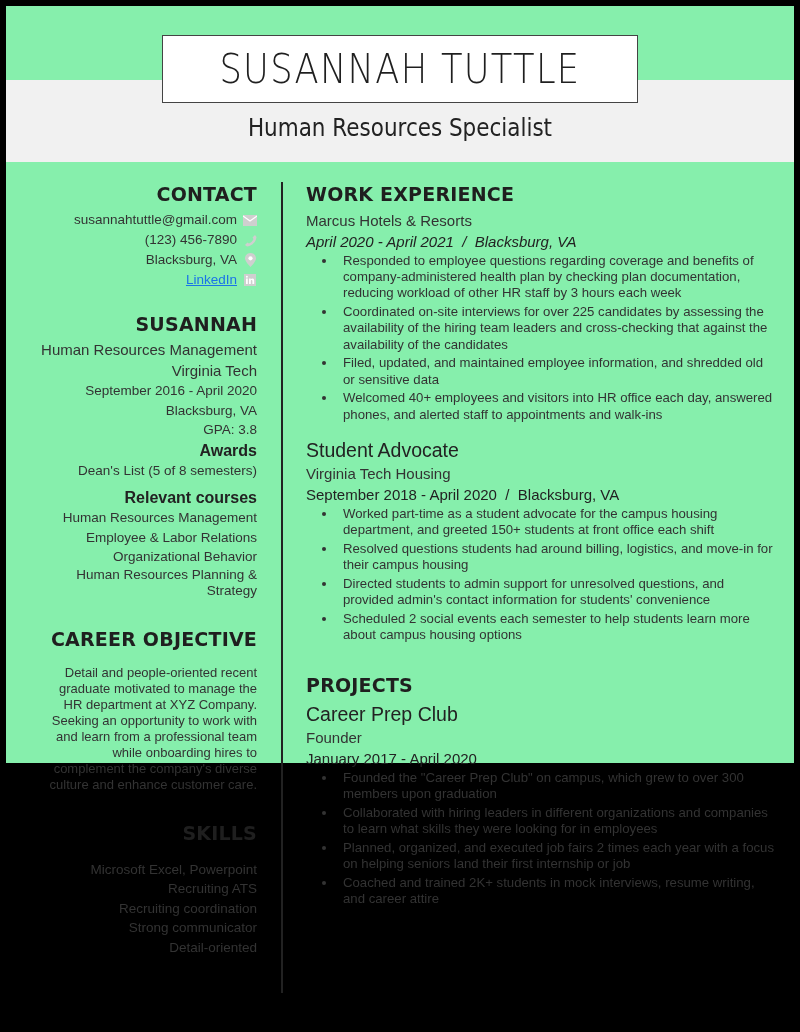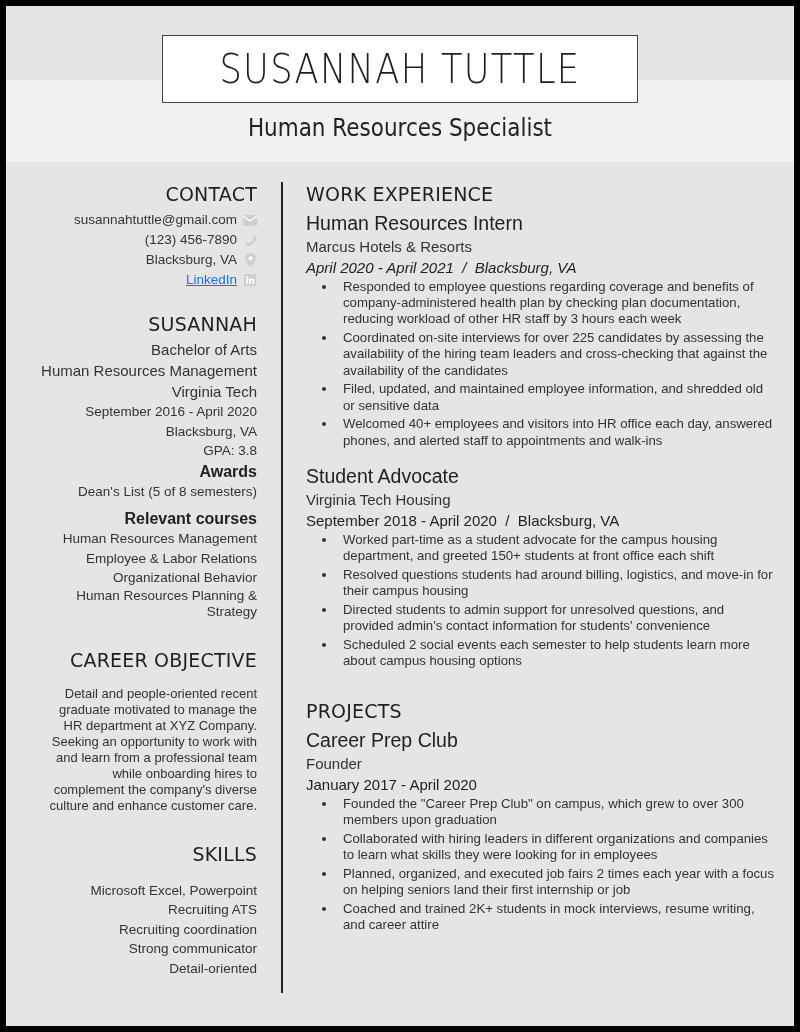--- a/index.html
+++ b/index.html
@@ -1,25 +1,25 @@
 <!DOCTYPE html>
 <html><head>
 <meta charset="utf-8">
 <style>
   html, body { margin:0; padding:0; }
   body { width:800px; height:1032px; background:#000; position:relative; overflow:hidden; font-family:"Liberation Sans", sans-serif; color:#222; }
-  .page { position:absolute; left:6px; top:6px; width:788px; height:1020px; background:#e5e5e5; }
+  .page { position:absolute; left:6px; top:6px; width:788px; height:757px; background:#86efac; }
   .band { position:absolute; left:0; top:74px; width:788px; height:82px; background:#f1f1f1; }
   .namebox { position:absolute; left:156px; top:29px; width:474px; height:66px; border:1.5px solid #444; background:#fff; display:flex; align-items:center; justify-content:center; }
   .name { font-family:"DejaVu Sans", sans-serif; font-size:41px; font-weight:300; letter-spacing:1.5px; color:#1f1f1f; transform:scaleX(0.86); white-space:nowrap; }
   .subtitle { position:absolute; left:0; top:107px; width:788px; text-align:center; font-family:"DejaVu Sans", sans-serif; font-size:25px; color:#222; transform:scaleX(0.86); }
   .divider { position:absolute; left:275px; top:176px; width:2px; height:811px; background:#222; }
 
   .left { position:absolute; left:0; top:176px; width:251px; text-align:right; }
-  .h { font-family:"DejaVu Sans", sans-serif; font-weight:normal; font-size:19px; color:#1f1f1f; letter-spacing:0.2px; line-height:24px; }
+  .h { font-family:"DejaVu Sans", sans-serif; font-weight:bold; font-size:19px; color:#1f1f1f; letter-spacing:0.2px; line-height:24px; }
   .contact-row { display:flex; justify-content:flex-end; align-items:center; font-size:13.5px; line-height:20px; color:#333; }
   .contact-row .ico { width:14px; height:14px; margin-left:6px; display:inline-flex; align-items:center; justify-content:center; }
   .link { color:#1a73e8; text-decoration:underline; }
   .sub-bold { font-weight:bold; font-size:16px; color:#222; line-height:20px; }
   .edu-row { font-size:15px; line-height:21px; color:#333; }
   .edu-small { font-size:13.5px; line-height:19.5px; color:#333; }
   .para { font-size:13px; line-height:16px; color:#333; }
 
   .right { position:absolute; left:300px; top:176px; width:470px; }
   .job-title { font-size:19.5px; line-height:26px; color:#222; margin-top:0; }
@@ -77,21 +77,20 @@
               <rect x="2" y="4.5" width="1.8" height="5.5" fill="#fff"></rect>
               <circle cx="2.9" cy="2.7" r="1" fill="#fff"></circle>
               <path d="M5 4.5 H6.7 V5.4 C7.2 4.6 8 4.3 8.7 4.4 C9.8 4.5 10.2 5.3 10.2 6.5 V10 H8.4 V6.9 C8.4 6.2 8.1 5.9 7.6 5.9 C7 5.9 6.8 6.3 6.8 7 V10 H5 Z" fill="#fff"></path>
             </svg>
         </span>
       </div>
     </section>
 
     <section style="margin-top:22px;">
       <div class="h" style="margin-bottom:3px;">SUSANNAH</div>
-      <div class="edu-row">Bachelor of Arts</div>
       <div class="edu-row">Human Resources Management</div>
       <div class="edu-row">Virginia Tech</div>
       <div class="edu-small">September 2016 - April 2020</div>
       <div class="edu-small">Blacksburg, VA</div>
       <div class="edu-small">GPA: 3.8</div>
       <div class="sub-bold" style="margin-top:1px;">Awards</div>
       <div class="edu-small">Dean's List (5 of 8 semesters)</div>
       <div class="sub-bold" style="margin-top:8px;">Relevant courses</div>
       <div class="edu-small">Human Resources Management</div>
       <div class="edu-small">Employee &amp; Labor Relations</div>
@@ -112,21 +111,20 @@
       <div class="edu-small">Strong communicator</div>
       <div class="edu-small">Detail-oriented</div>
     </section>
   </div>
 
   <div class="right">
     <section>
       <div class="h" style="margin-bottom:4px;">WORK EXPERIENCE</div>
 
       <div>
-        <div class="job-title">Human Resources Intern</div>
         <div class="company">Marcus Hotels &amp; Resorts</div>
         <div class="dates" style="white-space:pre;font-style:italic;">April 2020 - April 2021  /  Blacksburg, VA</div>
         <ul>
           <li>Responded to employee questions regarding coverage and benefits of company-administered health plan by checking plan documentation, reducing workload of other HR staff by 3 hours each week</li>
           <li>Coordinated on-site interviews for over 225 candidates by assessing the availability of the hiring team leaders and cross-checking that against the availability of the candidates</li>
           <li>Filed, updated, and maintained employee information, and shredded old or sensitive data</li>
           <li>Welcomed 40+ employees and visitors into HR office each day, answered phones, and alerted staff to appointments and walk-ins</li>
         </ul>
       </div>
 

